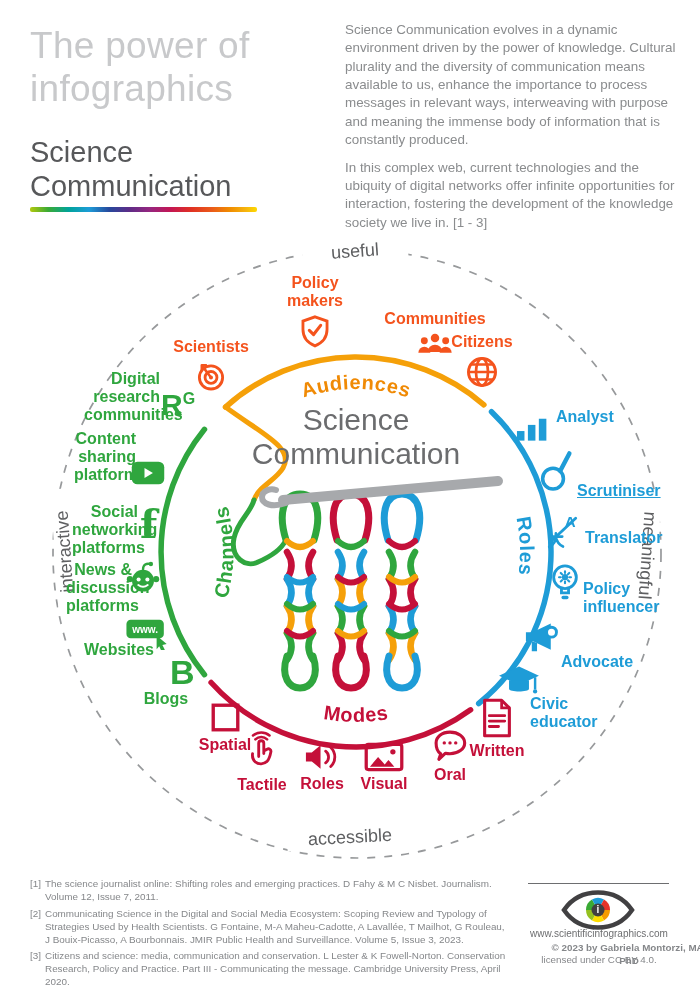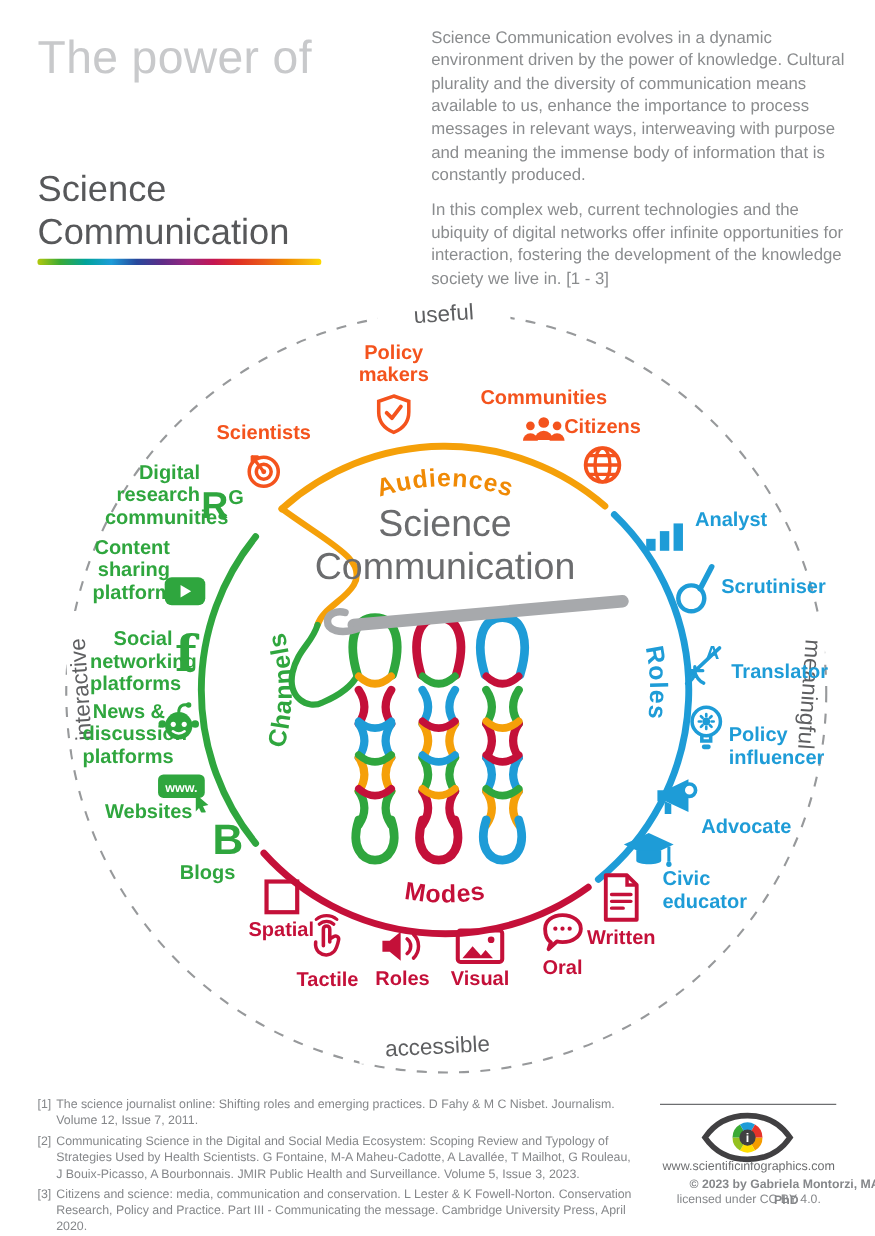--- a/index.html
+++ b/index.html
@@ -37,20 +37,21 @@
   .fineprint{font-size:9.8px;color:#85878A;text-align:center;line-height:1.3;}
   svg{display:block;}
 </style>
 </head>
 <body>
 
 <div class="page">
 
   <div class="abs main-title" style="left:30px;top:24px;">
     <div>The power of</div>
+    <div>infographics</div>
   </div>
   <div class="abs sub-title" style="left:30px;top:136px;">
     <div>Science</div>
     <div>Communication</div>
   </div>
   <div class="abs rainbow" style="left:30px;top:207px;"></div>
 
   <div class="abs intro" style="left:345px;top:21px;width:334px;">
     <p>Science Communication evolves in a dynamic environment driven by the power of knowledge. Cultural plurality and the diversity of communication means available to us, enhance the importance to process messages in relevant ways, interweaving with purpose and meaning the immense body of information that is constantly produced.</p>
     <p>In this complex web, current technologies and the ubiquity of digital networks offer infinite opportunities for interaction, fostering the development of the knowledge society we live in. [1 - 3]</p>
@@ -225,21 +226,21 @@
     <rect x="2" y="11" width="5.5" height="7" fill="#1E9CD7"></rect>
     <rect x="10" y="6.5" width="5.5" height="11.5" fill="#1E9CD7"></rect>
     <rect x="18" y="2" width="5.5" height="16" fill="#1E9CD7"></rect>
   </svg>
   <div class="abs item-label c-bl" style="left:556px;top:408px;">Analyst</div>
 
   <svg class="abs" style="left:538px;top:449px;" width="36" height="46" viewBox="0 0 24 31">
     <circle cx="10" cy="20" r="7" fill="none" stroke="#1E9CD7" stroke-width="2.4"></circle>
     <line x1="14.8" y1="14.8" x2="21" y2="3" stroke="#1E9CD7" stroke-width="3" stroke-linecap="round"></line>
   </svg>
-  <div class="abs item-label c-bl" style="left:577px;top:461px;">Scrutiniser</div>
+  <div class="abs item-label c-bl" style="left:577px;top:482px;text-decoration:underline;">Scrutiniser</div>
 
   <svg class="abs" style="left:544px;top:512px;" width="38" height="38" viewBox="0 0 24 24">
     <line x1="4" y1="19" x2="20" y2="4" stroke="#1E9CD7" stroke-width="1.8" stroke-linecap="round"></line>
     <text x="16.5" y="9.5" font-size="9.5" font-weight="bold" fill="#1E9CD7" text-anchor="middle">A</text>
     <path d="M3.5 15.5 h8 M7.5 13.5 v2 M7.5 15.5 c0 3 -1.8 5.4 -4.2 6.5 M7.3 15.5 c.8 3.4 2.6 5.4 4.7 6.3" fill="none" stroke="#1E9CD7" stroke-width="1.7" stroke-linecap="round"></path>
   </svg>
   <div class="abs item-label c-bl" style="left:585px;top:529px;">Translator</div>
 
   <svg class="abs" style="left:548px;top:563px;" width="34" height="44" viewBox="0 0 24 31">
     <circle cx="12" cy="10" r="8" fill="none" stroke="#1E9CD7" stroke-width="2"></circle>

